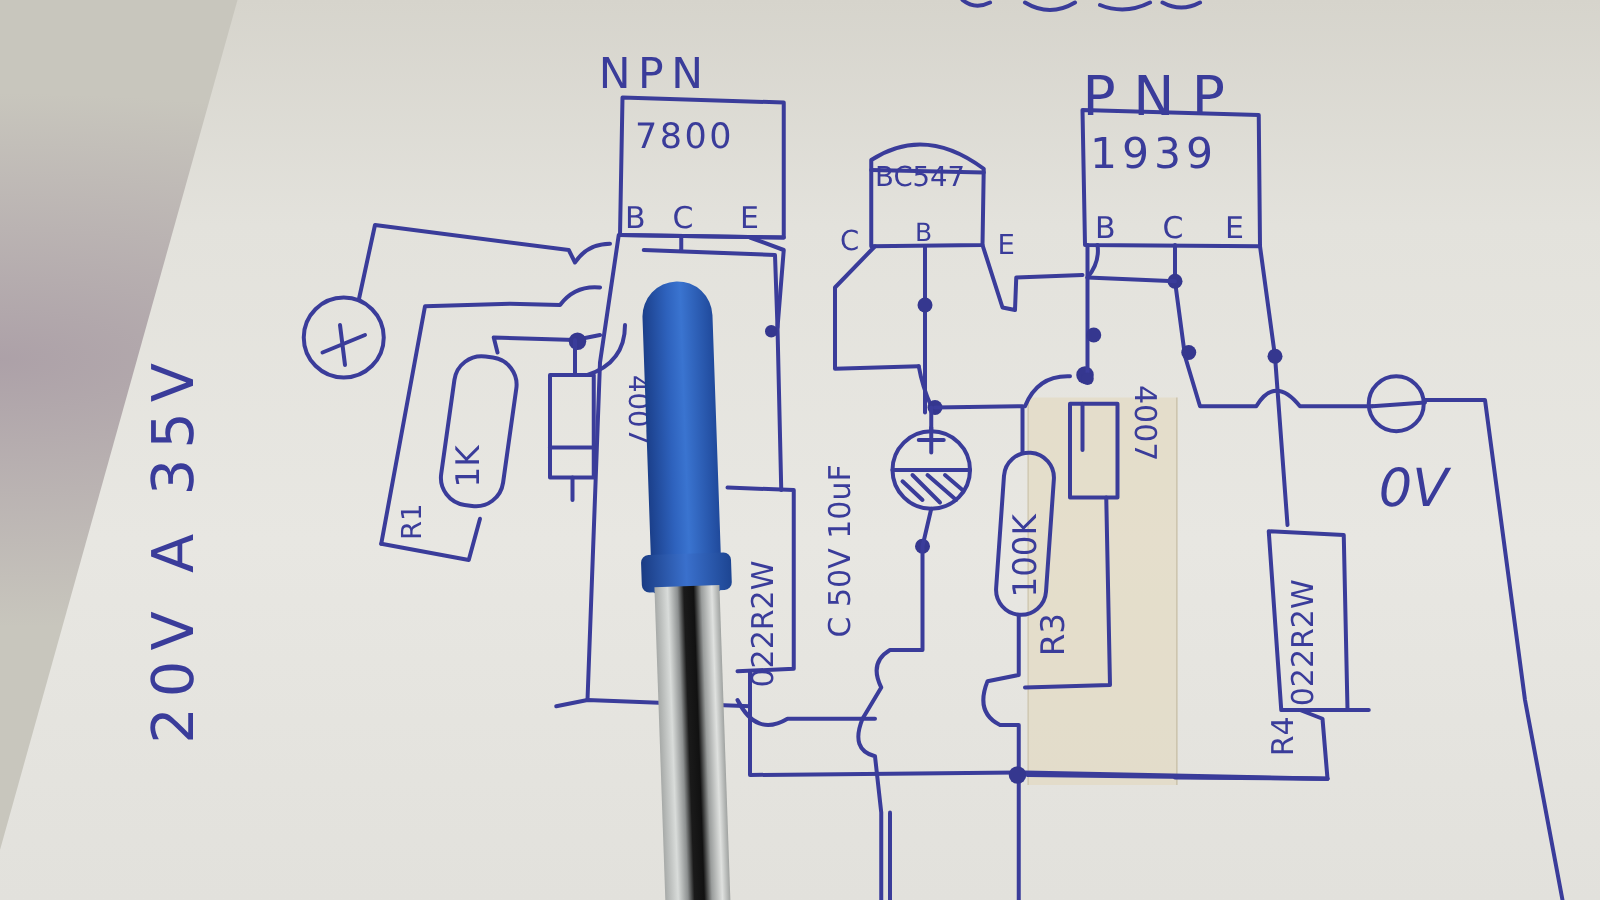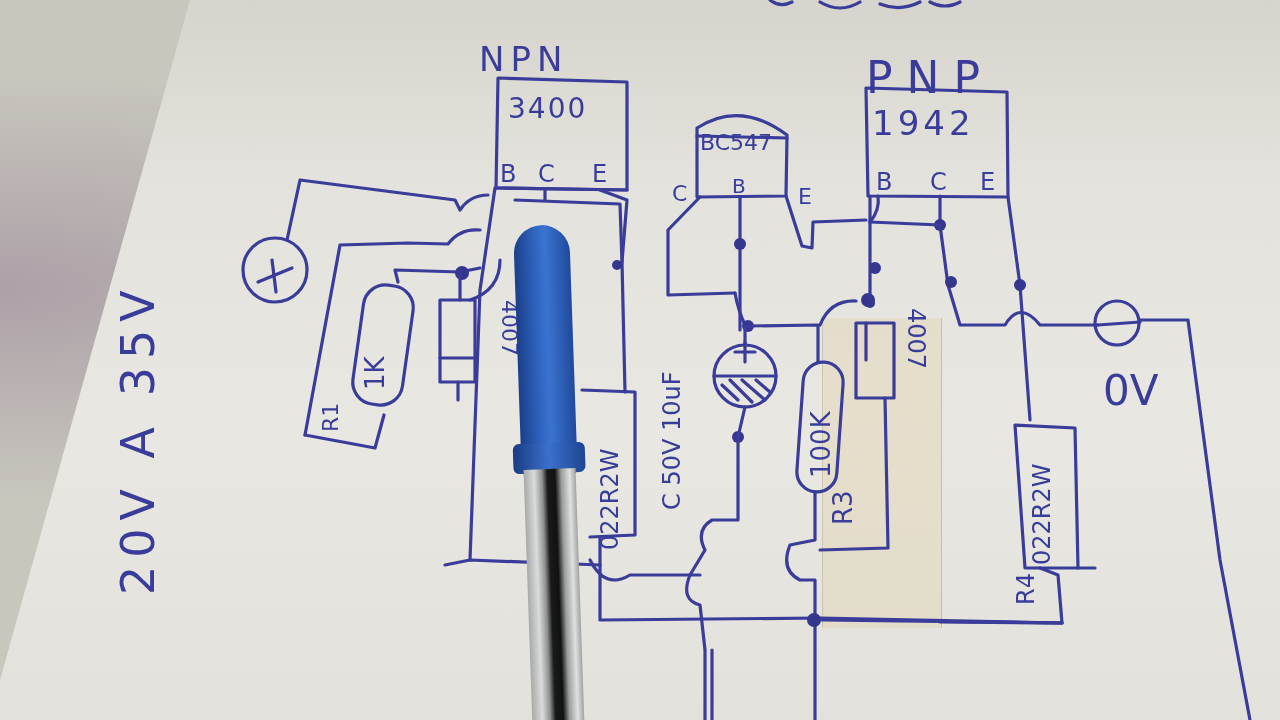--- a/index.html
+++ b/index.html
@@ -147,27 +147,27 @@
   <path class="ink" d="M1078 568 L1095 568"></path>
 
   <circle class="ink" cx="1117" cy="323" r="22"></circle>
   <path class="ink" d="M1098 325 L1140 322"></path>
   <path class="ink" d="M1140 320 L1188 320 L1220 560 L1250 720"></path>
 
   <path class="ink" d="M822 620 L1062 623"></path>
 </svg>
 
 <div class="lbl" style="left:479px;top:42px;font-size:34px;letter-spacing:6px;">NPN</div>
-<div class="lbl" style="left:508px;top:95px;font-size:28px;letter-spacing:2px;">3400</div>
+<div class="lbl" style="left:508px;top:95px;font-size:28px;letter-spacing:2px;">7800</div>
 <div class="lbl" style="left:500px;top:162px;font-size:24px;">B</div>
 <div class="lbl" style="left:538px;top:162px;font-size:24px;">C</div>
 <div class="lbl" style="left:592px;top:162px;font-size:24px;">E</div>
 
 <div class="lbl" style="left:866px;top:56px;font-size:44px;letter-spacing:14px;">PNP</div>
-<div class="lbl" style="left:872px;top:106px;font-size:34px;letter-spacing:4px;">1942</div>
+<div class="lbl" style="left:872px;top:106px;font-size:34px;letter-spacing:4px;">1939</div>
 <div class="lbl" style="left:876px;top:170px;font-size:24px;">B</div>
 <div class="lbl" style="left:930px;top:170px;font-size:24px;">C</div>
 <div class="lbl" style="left:980px;top:170px;font-size:24px;">E</div>
 
 <div class="lbl" style="left:700px;top:132px;font-size:22px;">BC547</div>
 <div class="lbl" style="left:672px;top:183px;font-size:22px;">C</div>
 <div class="lbl" style="left:732px;top:176px;font-size:20px;">B</div>
 <div class="lbl" style="left:798px;top:186px;font-size:22px;">E</div>
 
 <div class="lbl rot-90" style="left:115px;top:595px;font-size:46px;letter-spacing:8px;">20V A 35V</div>
@@ -182,19 +182,19 @@
 <div class="lbl rot-90" style="left:660px;top:510px;font-size:24px;">C 50V 10uF</div>
 
 <div class="lbl rot-90" style="left:808px;top:478px;font-size:26px;">100K</div>
 <div class="lbl rot-90" style="left:830px;top:525px;font-size:26px;">R3</div>
 
 <div class="lbl rot90" style="left:928px;top:308px;font-size:24px;">4007</div>
 
 <div class="lbl rot-90" style="left:1030px;top:565px;font-size:24px;">022R2W</div>
 <div class="lbl rot-90" style="left:1014px;top:605px;font-size:24px;">R4</div>
 
-<div class="lbl" style="left:1103px;top:370px;font-size:42px;">0V</div>
+<div class="lbl" style="left:1103px;top:370px;font-size:42px;font-style:italic;">0V</div>
 
 <div class="pen">
   <div class="pen-cap"></div>
   <div class="pen-clip-ring"></div>
   <div class="pen-barrel"></div>
 </div>
 
 </body></html>

